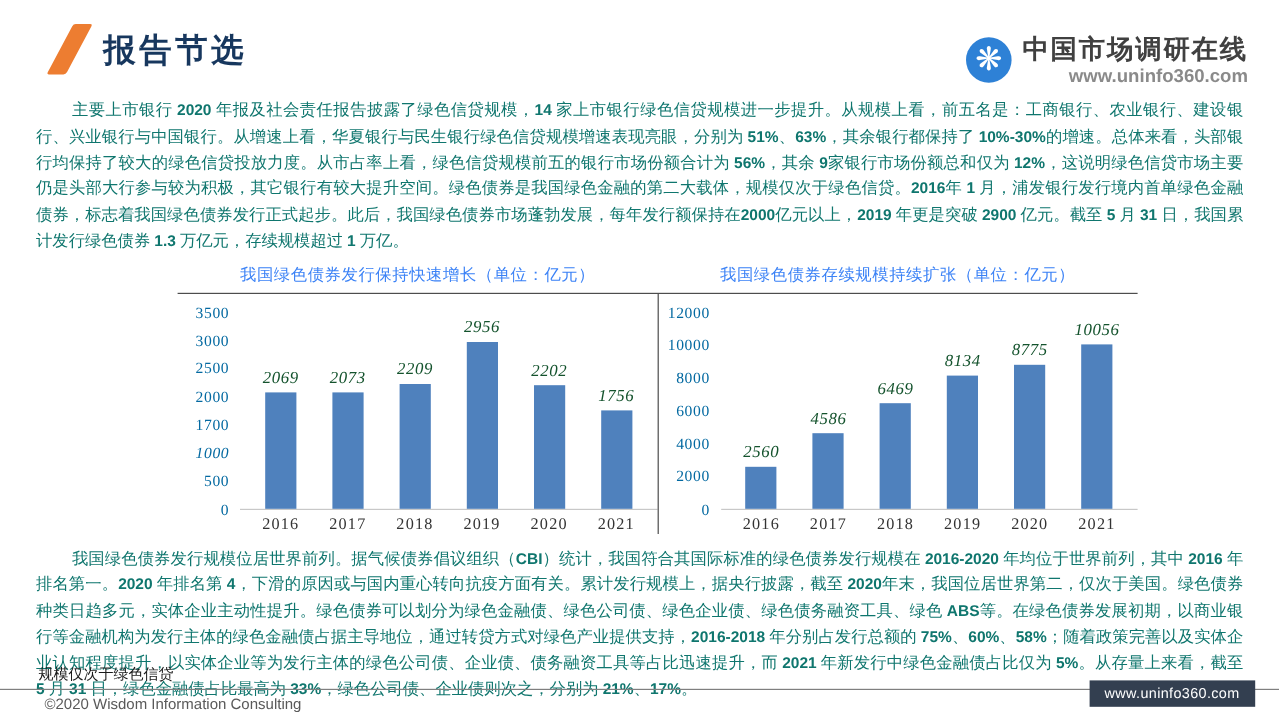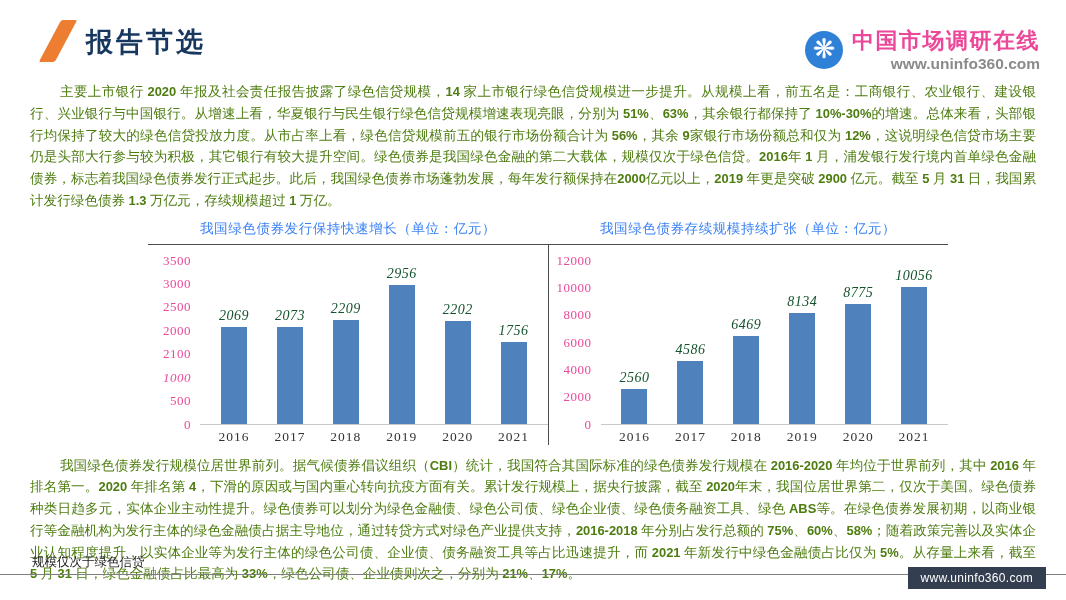--- a/index.html
+++ b/index.html
@@ -6,36 +6,36 @@
   .page{position:relative;width:1066px;height:600px;background:#fff;overflow:hidden;
         font-family:"Liberation Serif","DejaVu Serif",serif;}
   
   header{display:flex;justify-content:space-between;align-items:flex-start;padding:20px 26px 4px 28px;}
   .brand-left{display:flex;align-items:flex-end;}
   .slash{width:16px;height:42px;background:#ED7D31;transform:skewX(-28deg);margin:0 20px 0 22px;border-radius:2px;flex:none;}
   h1.page-title{font:bold 27px "Liberation Sans","DejaVu Sans",sans-serif;color:#17375E;margin:0 0 2px 0;letter-spacing:3px;}
   .brand-right{display:flex;align-items:center;gap:9px;margin-top:6px;}
   .logo-circle{width:38px;height:38px;border-radius:50%;background:#2E81D6;color:#fff;display:flex;
                align-items:center;justify-content:center;font-size:27px;line-height:1;flex:none;}
-  .logo-name{font:bold 22px "Liberation Sans","DejaVu Sans",sans-serif;color:#ec4899;letter-spacing:1.5px;}
+  .logo-name{font:bold 22px "Liberation Sans","DejaVu Sans",sans-serif;color:#404040;letter-spacing:1.5px;}
   .logo-url{font:bold 15.5px "Liberation Sans","DejaVu Sans",sans-serif;color:#8a8a8a;text-align:right;margin-top:-1px;}
   
-  .body-text{margin:4px 30px 8px 30px;font-size:13.6px;line-height:1.6;color:#4d7c0f;
+  .body-text{margin:4px 30px 8px 30px;font-size:13.6px;line-height:1.6;color:#0f766e;
              text-align:justify;text-indent:2.2em;}
   .body-text b{font-family:"Liberation Sans","DejaVu Sans",sans-serif;font-size:0.95em;}
   
   .charts{margin:6px 118px 10px 148px;}
   .chart-titles{display:flex;}
   .chart-title{flex:1;text-align:center;font-size:13.6px;color:#3b82f6;padding-bottom:6px;letter-spacing:0.5px;}
   .chart-plots{display:flex;border-top:1.5px solid #4d4d4d;}
   .chart{flex:1;min-width:0;}
   .chart.right{border-left:1.5px solid #4d4d4d;}
   .chart-main{display:flex;}
   .yaxis{position:relative;width:52px;height:180px;flex:none;}
-  .ytick{position:absolute;right:9px;transform:translateY(-50%);font-size:13px;color:#ec4899;letter-spacing:0.5px;}
+  .ytick{position:absolute;right:9px;transform:translateY(-50%);font-size:13px;color:#0369a1;letter-spacing:0.5px;}
   .plot{flex:1;height:180px;box-sizing:border-box;display:flex;align-items:flex-end;
         justify-content:space-around;border-bottom:1px solid #c8c8c8;padding:0 6px;}
   .slot{display:flex;flex-direction:column;align-items:center;justify-content:flex-end;flex:1;}
   .dlabel{font-size:14px;color:#14532d;margin-bottom:3px;letter-spacing:0.5px;font-style:italic;}
   .bar{width:26px;}
   .xrow{display:flex;}
   .yspacer{width:52px;flex:none;}
   .xlabels{flex:1;display:flex;justify-content:space-around;padding:0 6px;}
   .xtick{flex:1;text-align:center;font-size:13.5px;color:#333;padding-top:4px;letter-spacing:1px;}
   
@@ -73,21 +73,21 @@
       <div class="chart-title">我国绿色债券存续规模持续扩张（单位：亿元）</div>
     </div>
     <div class="chart-plots">
       <div class="chart">
           <div class="chart-main">
             <div class="yaxis">
               <div class="ytick" style="top: 16px;">3500</div>
               <div class="ytick" style="top: 39.4286px;">3000</div>
               <div class="ytick" style="top: 62.8571px;">2500</div>
               <div class="ytick" style="top: 86.2857px;">2000</div>
-              <div class="ytick" style="top: 109.714px;">2100</div>
+              <div class="ytick" style="top: 109.714px;">1700</div>
               <div class="ytick" style="top: 133.143px; font-style: italic;">1000</div>
               <div class="ytick" style="top: 156.571px;">500</div>
               <div class="ytick" style="top: 180px;">0</div>
             </div>
             <div class="plot">
               <div class="slot">
                 <div class="dlabel">2069</div>
                 <div class="bar" style="height: 97px; background: rgb(79, 129, 189);"></div>
               </div>
               <div class="slot">
@@ -175,16 +175,17 @@
           </div>
         </div>
     </div>
   </section>
 
   <p class="body-text"><span>我国绿色债券发行规模位居世界前列。据气候债券倡议组织（</span><b>CBI</b><span>）统计，我国符合其国际标准的绿色债券发行规模在 </span><b>2016-2020</b><span> 年均位于世界前列，其中 </span><b>2016</b><span> 年排名第一。</span><b>2020</b><span> 年排名第 </span><b>4</b><span>，下滑的原因或与国内重心转向抗疫方面有关。累计发行规模上，据央行披露，截至 </span><b>2020</b><span>年末，我国位居世界第二，仅次于美国。绿色债券种类日趋多元，实体企业主动性提升。绿色债券可以划分为绿色金融债、绿色公司债、绿色企业债、绿色债务融资工具、绿色 </span><b>ABS</b><span>等。在绿色债券发展初期，以商业银行等金融机构为发行主体的绿色金融债占据主导地位，通过转贷方式对绿色产业提供支持，</span><b>2016-2018</b><span> 年分别占发行总额的 </span><b>75%</b><span>、</span><b>60%</b><span>、</span><b>58%</b><span>；随着政策完善以及实体企业认知程度提升，以实体企业等为发行主体的绿色公司债、企业债、债务融资工具等占比迅速提升，而 </span><b>2021</b><span> 年新发行中绿色金融债占比仅为 </span><b>5%</b><span>。从存量上来看，截至 </span><b>5</b><span> 月 </span><b>31</b><span> 日，绿色金融债占比最高为 </span><b>33%</b><span>，绿色公司债、企业债则次之，分别为 </span><b>21%</b><span>、</span><b>17%</b><span>。</span></p>
 
   <footer>
     <div class="produced-by">规模仅次于绿色信贷</div>
     <hr>
+    <div class="copyright">©2020 Wisdom Information Consulting</div>
     <div class="url-badge">www.uninfo360.com</div>
   </footer>
 
 </div>
 
 </body></html>

